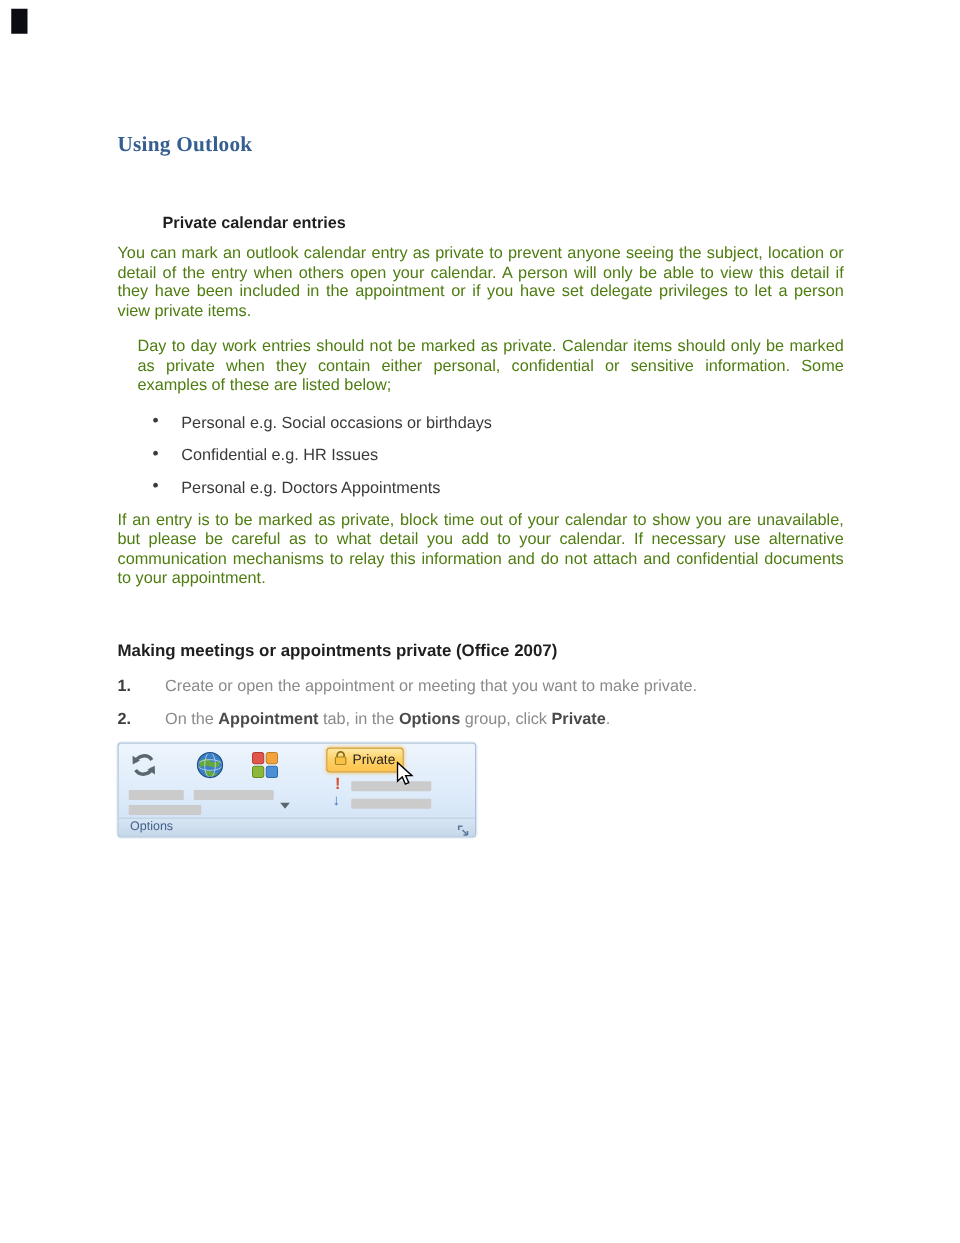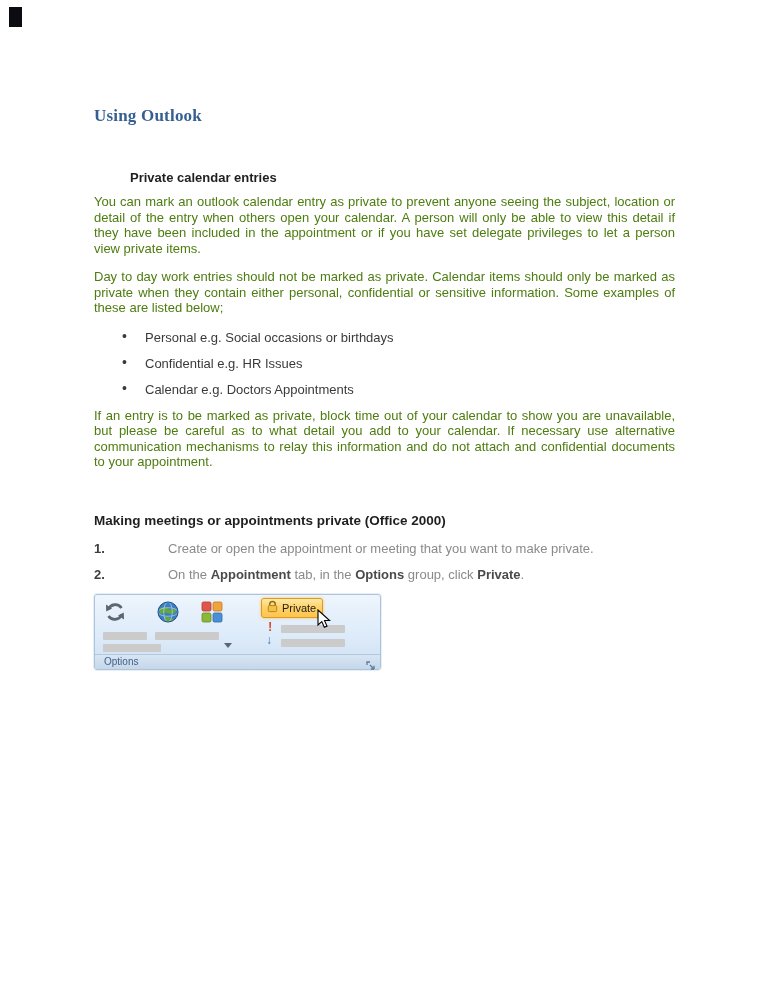--- a/index.html
+++ b/index.html
@@ -19,35 +19,35 @@
     color:#365F91; letter-spacing:.2px;
   }
   .h2 {
     margin-top:44px; font-size:13px; font-weight:bold; color:#1f1f1f;padding-left:36px;
   }
   .h2b { margin-top:43px; font-size:13.5px; font-weight:bold; color:#1f1f1f; }
   p.body {
     margin-top:9px; font-size:13px; line-height:15.5px; color:#4d7c0f;
     text-align:justify;
   }
-  p.body.gap { margin-top:13px; }
+  p.body.gap { margin-top:13px;margin-left:16px; }
 
   .bullets { margin-top:14px; }
   .bullet-item {
     position:relative; padding-left:51px; font-size:13px; color:#3a3a3a;
     line-height:15px; margin-bottom:11px;
   }
   .bullet-item::before {
     content:"\2022"; position:absolute; left:28px; top:-1px; font-size:14px; color:#3a3a3a;
   }
 
   .steps { margin-top:13px; }
   .step { display:flex; margin-bottom:11px; font-size:13px; line-height:15px; }
   .step-num { width:38px; font-weight:bold; color:#3d3d3d; flex:none; }
-  .step-text { color:#8a8a8a;margin-left:36px; }
+  .step-text { color:#8a8a8a; }
   .step-text b { color:#4a4a4a; font-weight:bold; }
 
   
   .ribbon {
     position:relative; margin-top:12px; width:287px; height:76px;
     border:1px solid #aec3d9; border-radius:3px;
     background:linear-gradient(180deg,#eef5fc 0%, #ddebfa 55%, #cfe0f1 100%);
     box-shadow:0 0 0 1px rgba(210,225,240,.55);
   }
   .ribbon-caption {
@@ -97,26 +97,26 @@
 
     <div class="h2">Private calendar entries</div>
 
     <p class="body">You can mark an outlook calendar entry as private to prevent anyone seeing the subject, location or detail of the entry when others open your calendar.  A person will only be able to view this detail if they have been included in the appointment or if you have set delegate privileges to let a person view private items.</p>
 
     <p class="body gap">Day to day work entries should not be marked as private.  Calendar items should only be marked as private when they contain either personal, confidential or sensitive information.  Some examples of these are listed below;</p>
 
     <div class="bullets">
       <div class="bullet-item">Personal e.g. Social occasions or birthdays</div>
       <div class="bullet-item">Confidential e.g. HR Issues</div>
-      <div class="bullet-item">Calendar e.g. Doctors Appointments</div>
+      <div class="bullet-item">Personal e.g. Doctors Appointments</div>
     </div>
 
     <p class="body">If an entry is to be marked as private,  block time out of your calendar to show you are unavailable, but please be careful as to what detail you add to your calendar.  If necessary use alternative communication mechanisms to relay this information and do not attach and confidential documents to your appointment.</p>
 
-    <div class="h2b">Making meetings or appointments private (Office 2000)</div>
+    <div class="h2b">Making meetings or appointments private (Office 2007)</div>
 
     <div class="steps">
       <div class="step">
         <span class="step-num">1.</span>
         <span class="step-text">Create or open the appointment or meeting that you want to make private.</span>
       </div>
       <div class="step">
         <span class="step-num">2.</span>
         <span class="step-text"><span>On the </span><b>Appointment</b><span> tab, in the </span><b>Options</b><span> group, click </span><b>Private</b><span>.</span></span>
       </div>

